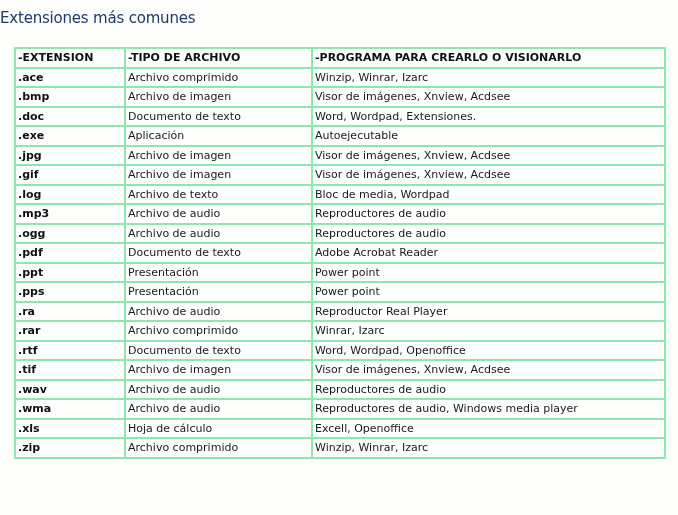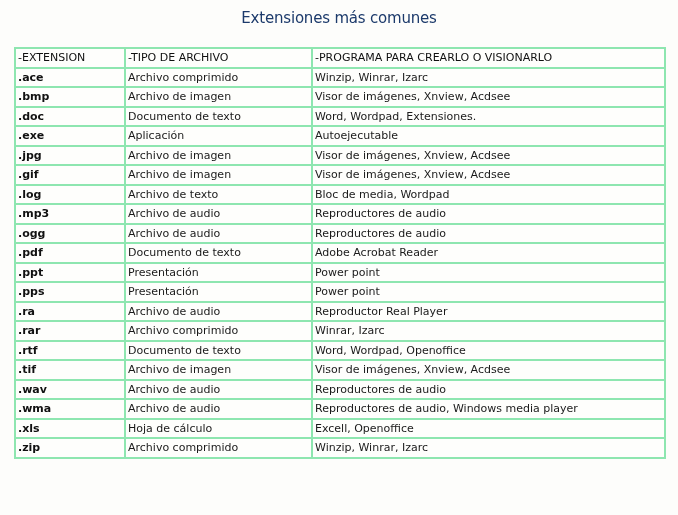--- a/index.html
+++ b/index.html
@@ -4,21 +4,21 @@
 <style>
   html, body { margin: 0; padding: 0; }
   body {
     width: 678px; height: 515px; overflow: hidden;
     background: #fdfdfb;
     font-family: "DejaVu Sans", sans-serif;
     position: relative;
   }
   .title {
     position: absolute; left: 0; top: 9px; width: 678px;
-    text-align: center;
+    text-align: left;
     font-family: "DejaVu Sans", sans-serif;
     font-size: 15px; color: #1c3a6b; letter-spacing: -0.2px;
   }
   table.ext {
     position: absolute; left: 14px; top: 47px;
     width: 650px;
     border-collapse: collapse;
     border: 2px solid #8ee6b0;
     font-family: "DejaVu Sans", sans-serif;
     font-size: 11px; color: #1a1a1a;
@@ -28,21 +28,21 @@
     border: 2px solid #8ee6b0;
     height: 17.5px;
     padding: 0 2px;
     white-space: nowrap; overflow: hidden;
     background: #fefefc;
     line-height: 17px;
   }
   table.ext col.c1 { width: 110px; }
   table.ext col.c2 { width: 187px; }
   table.ext col.c3 { width: 353px; }
-  .hdr td { font-weight: normal; color: #111; }
+  .hdr td { font-weight: bold; color: #111; }
   td.ext-cell { font-weight: bold; color: #111; }
 </style>
 </head>
 <body>
 
 <div class="title">Extensiones más comunes</div>
 
 <table class="ext">
   <colgroup>
       <col class="c1">

